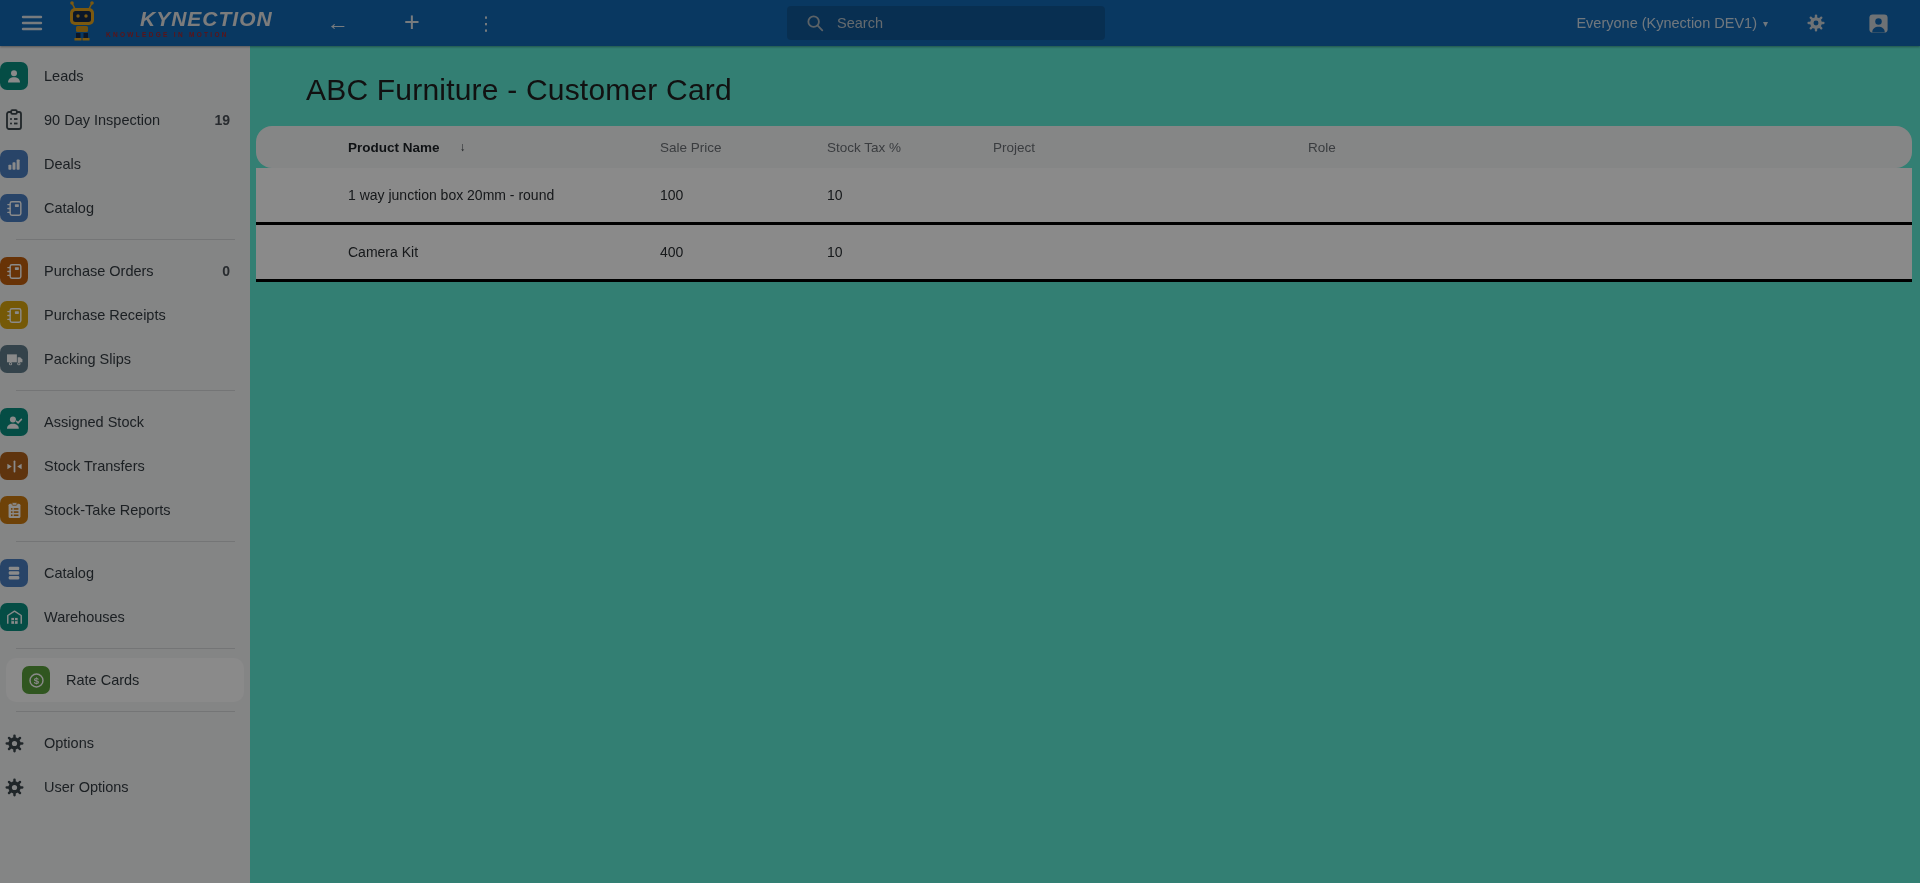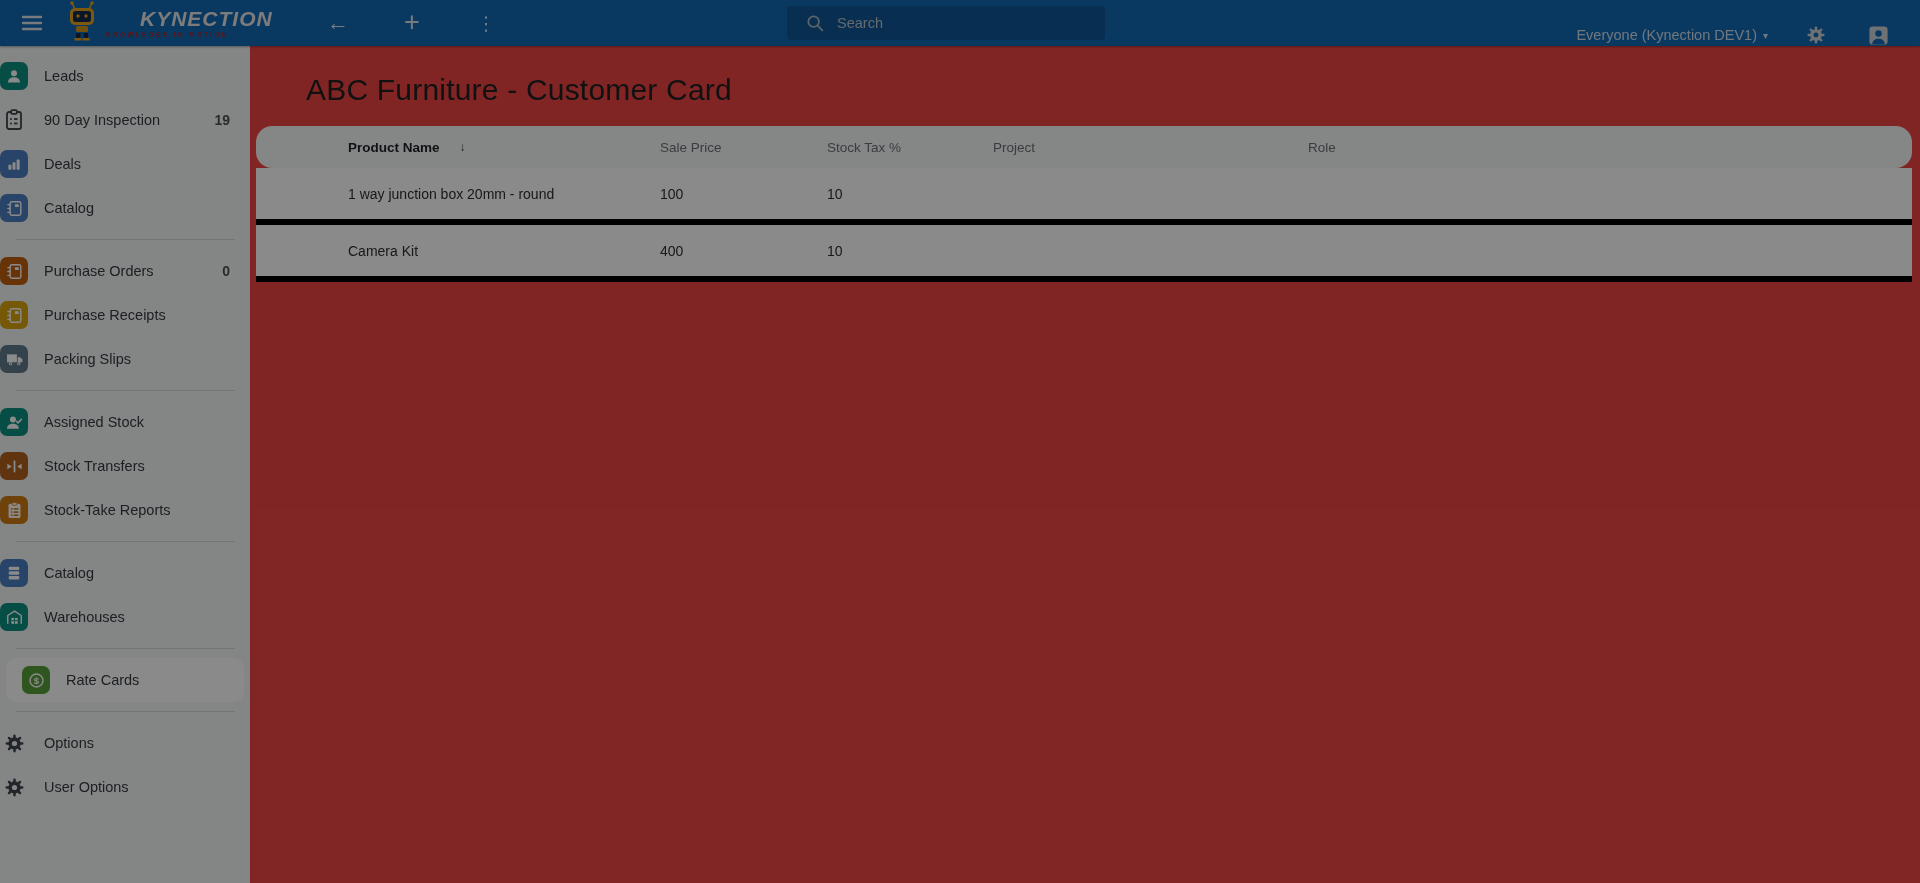--- a/index.html
+++ b/index.html
@@ -22,50 +22,50 @@
   .logo-tag { font-size:6.5px; font-weight:bold; letter-spacing:2.3px; color:#a8252c; margin-top:3px; }
   .tb-back { margin-left:58px; font-size:22px; }
   .tb-plus { margin-left:34px; font-size:27px; font-weight:300; padding-bottom:2px;}
   .tb-kebab { margin-left:34px; font-size:19px; letter-spacing:0; }
   .searchbox { position:absolute; left:787px; top:6px; width:318px; height:34px;
                background:rgba(0,0,0,0.16); border-radius:4px; display:flex; align-items:center; }
   .searchbox svg { margin-left:18px; flex:0 0 auto; }
   .searchbox input { background:transparent; border:none; outline:none; color:#e2e8ec;
                      font-size:14.5px; margin-left:12px; width:240px; font-family:inherit; }
   .searchbox input::placeholder { color:#b9c4cb; opacity:1; }
-  .tb-right { position:absolute; right:0; top:12px; height:46px; display:flex; align-items:center; }
+  .tb-right { position:absolute; right:0; top:0; height:46px; display:flex; align-items:center; }
   .scope { color:#cfdde8; font-size:14.5px; cursor:pointer; display:flex; align-items:center; }
   .scope .caret { font-size:10px; margin-left:6px; color:#cfdde8; }
   .tb-gear { margin-left:28px; }
   .tb-account { margin-left:22px; margin-right:22px; }
 
   
   .sidebar { position:absolute; left:0; top:46px; bottom:0; width:250px; background:#f4f5f6;
              padding-top:8px; z-index:5; }
   .sb-item { display:flex; align-items:center; height:44px; cursor:pointer; }
   .sb-item.selected { background:#ffffff; border-radius:10px; margin:0 6px; padding-left:16px; }
   .sb-icon { width:28px; height:28px; border-radius:7px; display:flex; align-items:center;
              justify-content:center; flex:0 0 auto; }
   .sb-icon.flat { background:transparent !important; }
   .sb-label { margin-left:16px; font-size:14.5px; color:#343c42; }
   .sb-badge { margin-left:auto; margin-right:20px; font-size:14px; font-weight:bold; color:#4a5157; }
   .sb-divider { height:1px; background:#d7d9da; margin:9px 15px 9px 16px; }
 
   
-  .main { position:absolute; left:250px; top:46px; right:0; bottom:0; background:#ef4444; }
+  .main { position:absolute; left:250px; top:46px; right:0; bottom:0; background:#5eead4; }
   .page-title { margin:27px 0 0 56px; font-size:30px; font-weight:500; color:#212121; letter-spacing:.2px; }
   .card { margin:19px 8px 0 6px; }
   .thead, .trow { display:grid; grid-template-columns:404px 167px 166px 315px 1fr; align-items:center; }
   .thead { height:42px; background:#f6f7f8; border-radius:16px; }
   .thead .cell { font-size:13.5px; color:#6b7artists075; }
   .thead .cell { color:#6b7075; }
   .thead .cell:first-child, .trow .cell:first-child { padding-left:92px; }
   .thead .cell.sorted { color:#1d2226; font-weight:bold; display:flex; }
   .sort-arrow { font-size:12px; font-weight:normal; color:#3c4246; margin-left:20px; }
-  .trow { height:57px; background:#ffffff; border-bottom:6px solid #000000; cursor:pointer; }
+  .trow { height:57px; background:#ffffff; border-bottom:3px solid #000000; cursor:pointer; }
   .trow .cell { font-size:14px; color:#2b2f33; }
 </style>
 </head>
 <body>
 
 <div class="screen">
 
   <div class="topbar">
     <div class="tb-btn tb-hamburger">
       <svg width="24" height="24" viewBox="0 0 24 24">

